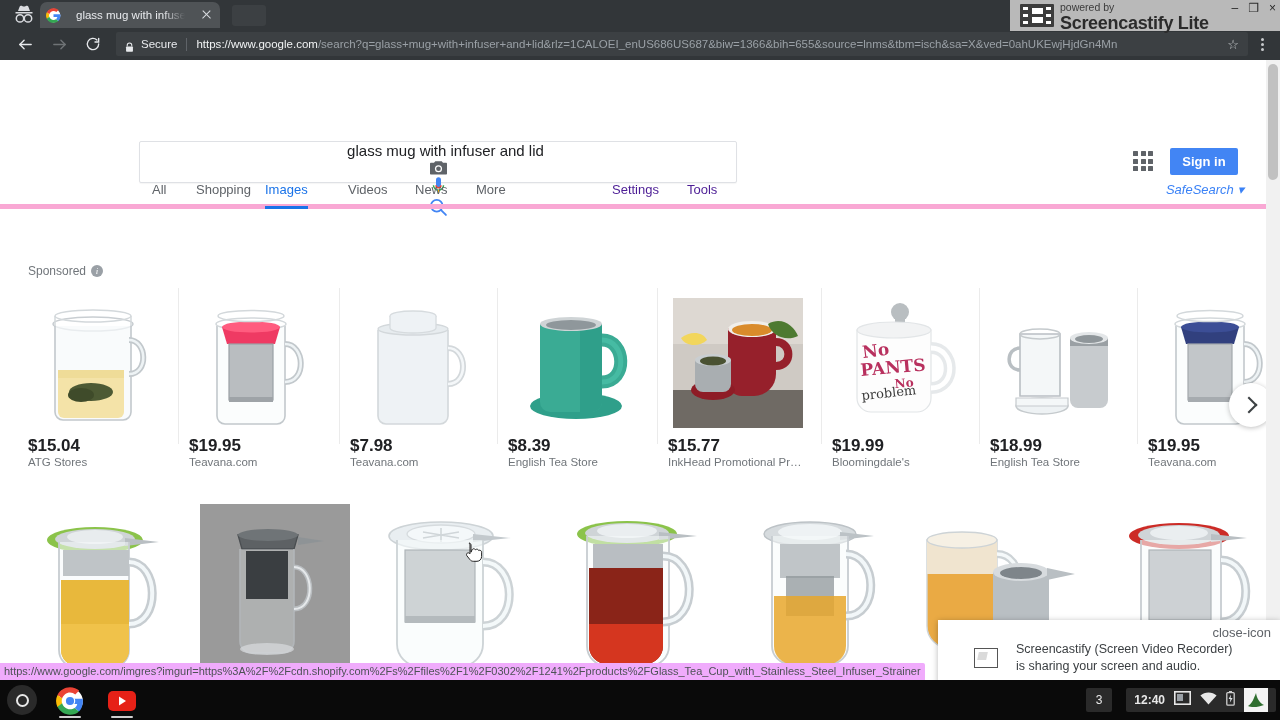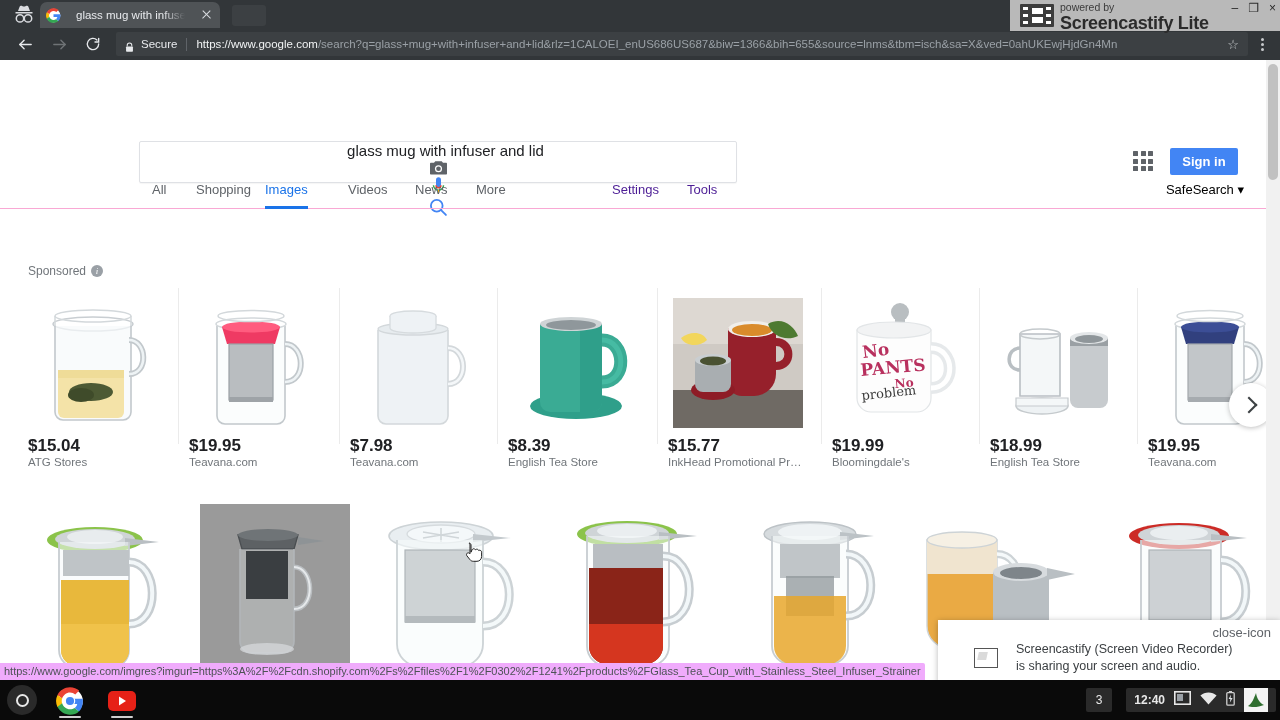--- a/index.html
+++ b/index.html
@@ -73,25 +73,25 @@
 
   .apps-grid { position:absolute; left:1133px; top:91px; width:20px; height:20px; display:grid; grid-template-columns:repeat(3,1fr); grid-template-rows:repeat(3,1fr); gap:2.5px; }
   .apps-grid i { background:#5f6368; border-radius:.5px; display:block; }
   .signin-btn {
     position:absolute; left:1170px; top:88px; width:68px; height:27px;
     background:#4285f4; color:#ffffff; font-size:13px; font-weight:bold;
     display:flex; align-items:center; justify-content:center; border-radius:2px;
   }
 
   
-  .navrow { position:relative; height:35px; border-bottom:1px solid #f9a8d4; }
+  .navrow { position:relative; height:35px; border-bottom:5px solid #f9a8d4; }
   .nav-item { position:absolute; top:0; height:35px; line-height:32px; font-size:13px; color:#5f6368; }
   .nav-item.active { color:#1a73e8; border-bottom:3px solid #1a73e8; }
   .nav-right { position:absolute; top:0; height:35px; line-height:32px; font-size:13px; color:#4c1d95; }
-  .safesearch { position:absolute; right:22px; top:0; height:35px; line-height:32px; font-size:13px; color:#000000; }
+  .safesearch { position:absolute; right:22px; top:0; height:35px; line-height:32px; font-size:13px; color:#3b82f6;font-style:italic; }
 
   
   .sponsored-label { position:absolute; left:28px; top:204px; font-size:12px; color:#70757a; display:flex; align-items:center; gap:5px; }
   .info-i { width:12px; height:12px; border-radius:50%; background:#9aa0a6; color:#fff; font-size:9px; line-height:12px; text-align:center; font-style:italic; font-family:"Liberation Serif", serif; }
 
   .sp-row { position:absolute; left:0; top:228px; width:1266px; height:186px; }
   .sp-card { position:absolute; top:0; width:140px; height:186px; }
   .sp-card .sep { position:absolute; left:-11px; top:0; width:1px; height:156px; background:#ebebeb; }
   .sp-img { position:absolute; left:0; top:0; width:140px; height:140px; display:flex; align-items:flex-end; justify-content:center; }
   .sp-price { position:absolute; left:0; top:148px; font-size:17px; font-weight:bold; color:#202124; }

